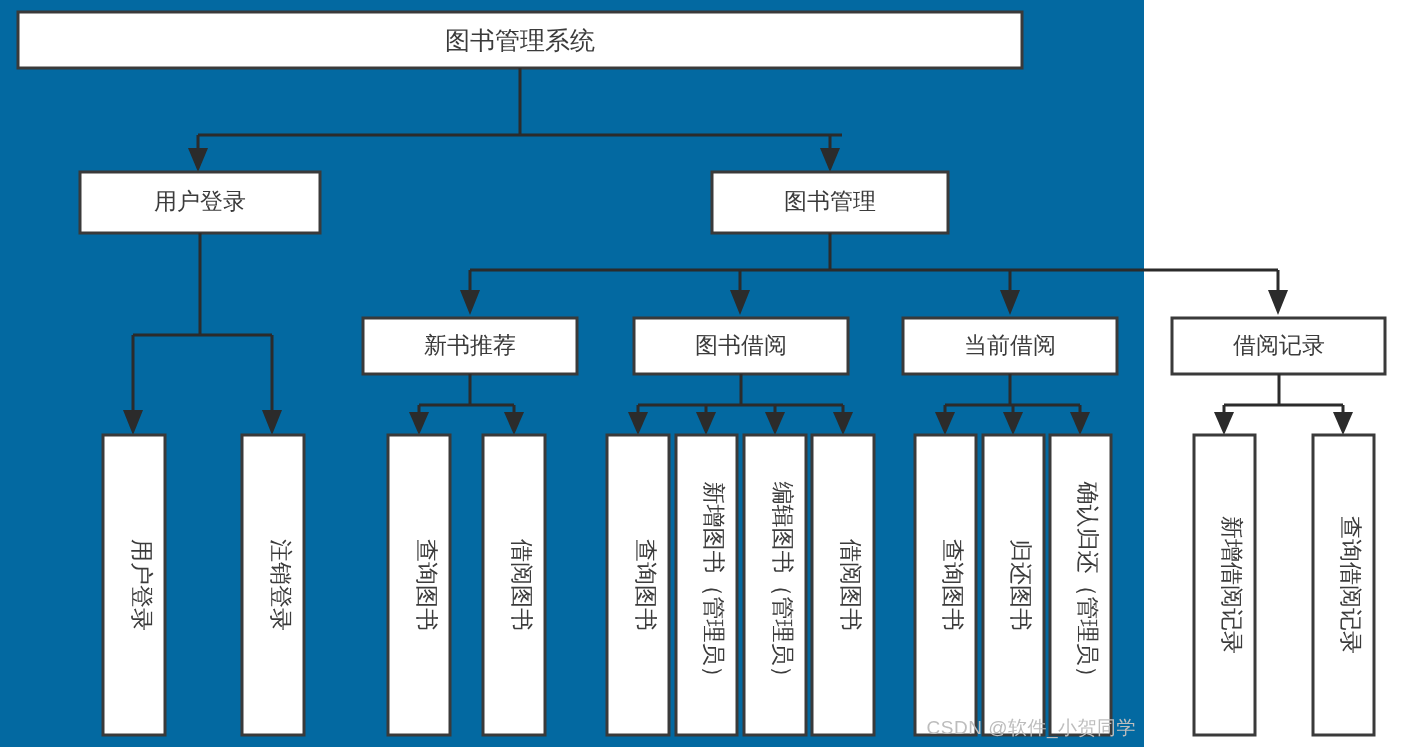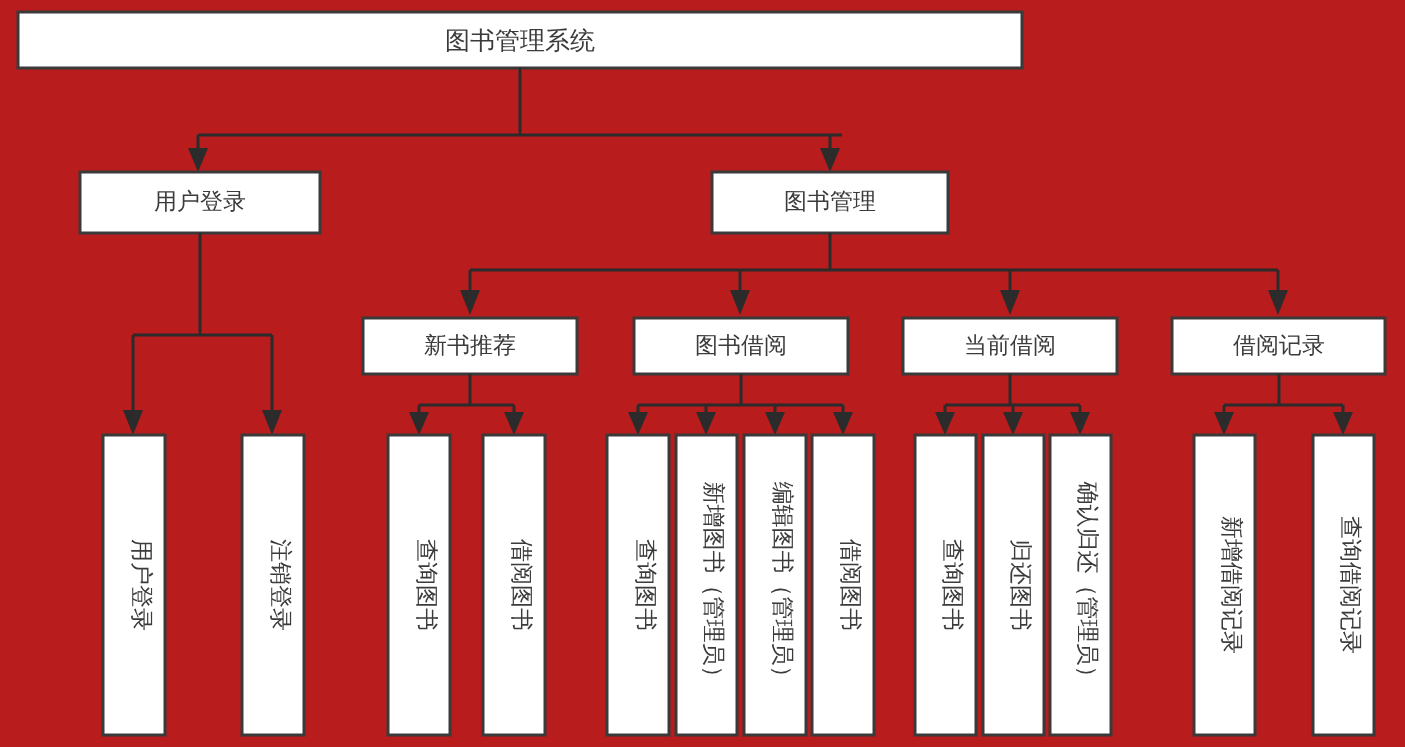--- a/index.html
+++ b/index.html
@@ -8,23 +8,23 @@
     background: #ffffff;
   }
   body {
     width: 1405px;
     height: 747px;
     font-family: "Liberation Sans", "DejaVu Sans", sans-serif;
     overflow: hidden;
   }
   #diagram-root {
     position: relative;
-    width: 1405px;
+    width: 1144px;
     height: 747px;
-    background: #b91c1c;
+    background: #0369a1;
   }
   svg#tree-svg {
     position: absolute;
     top: 0;
     left: 0;
     width: 1405px;
     height: 747px;
     display: block;
   }
   .node-box {
@@ -243,14 +243,15 @@
       <text class="leaf-label" x="1224" y="585" transform="rotate(90 1224 585)">新增借阅记录</text>
     </g>
 
     <g>
       <rect class="node-box" x="1313" y="435" width="61" height="300"></rect>
       <text class="leaf-label" x="1343" y="585" transform="rotate(90 1343 585)">查询借阅记录</text>
     </g>
 
   </svg>
 
+  <div class="watermark">CSDN @软件_小贺同学</div>
 
 </div>
 
 </body></html>

